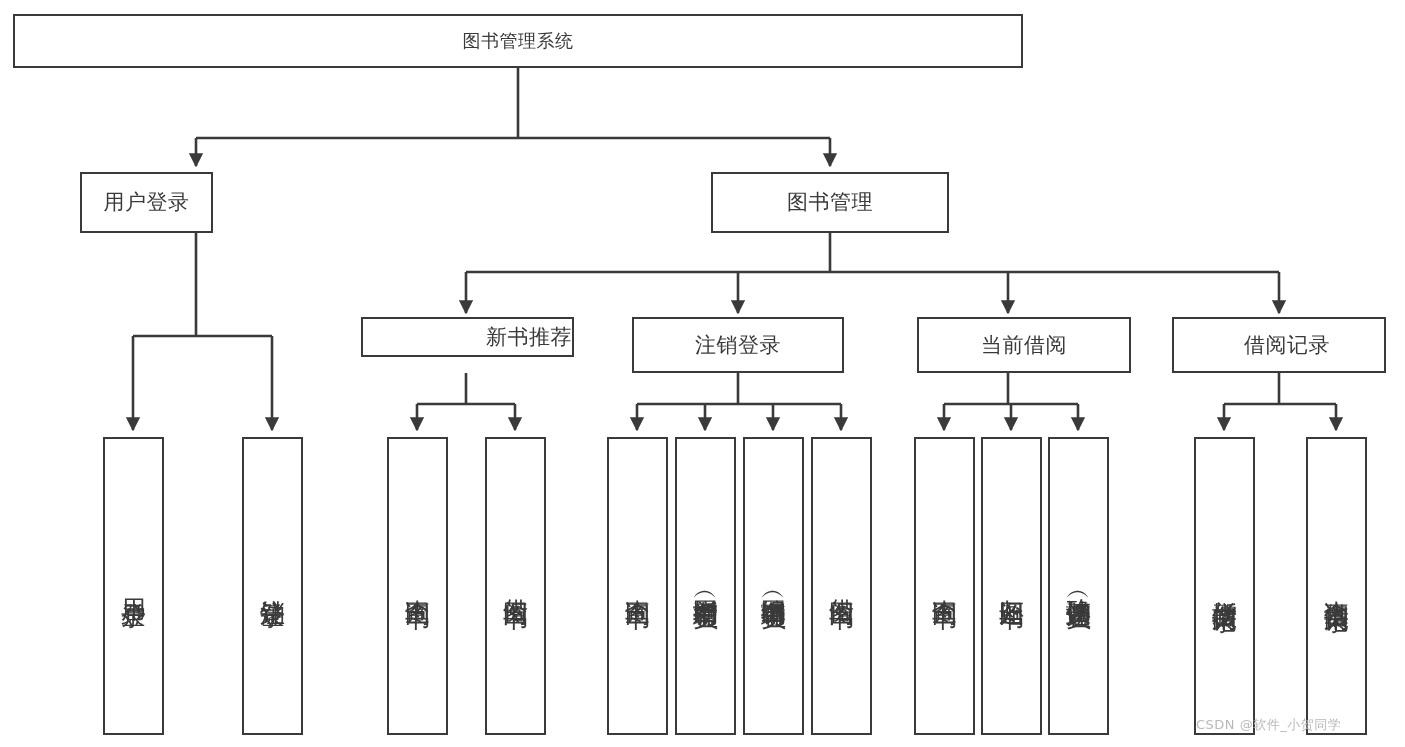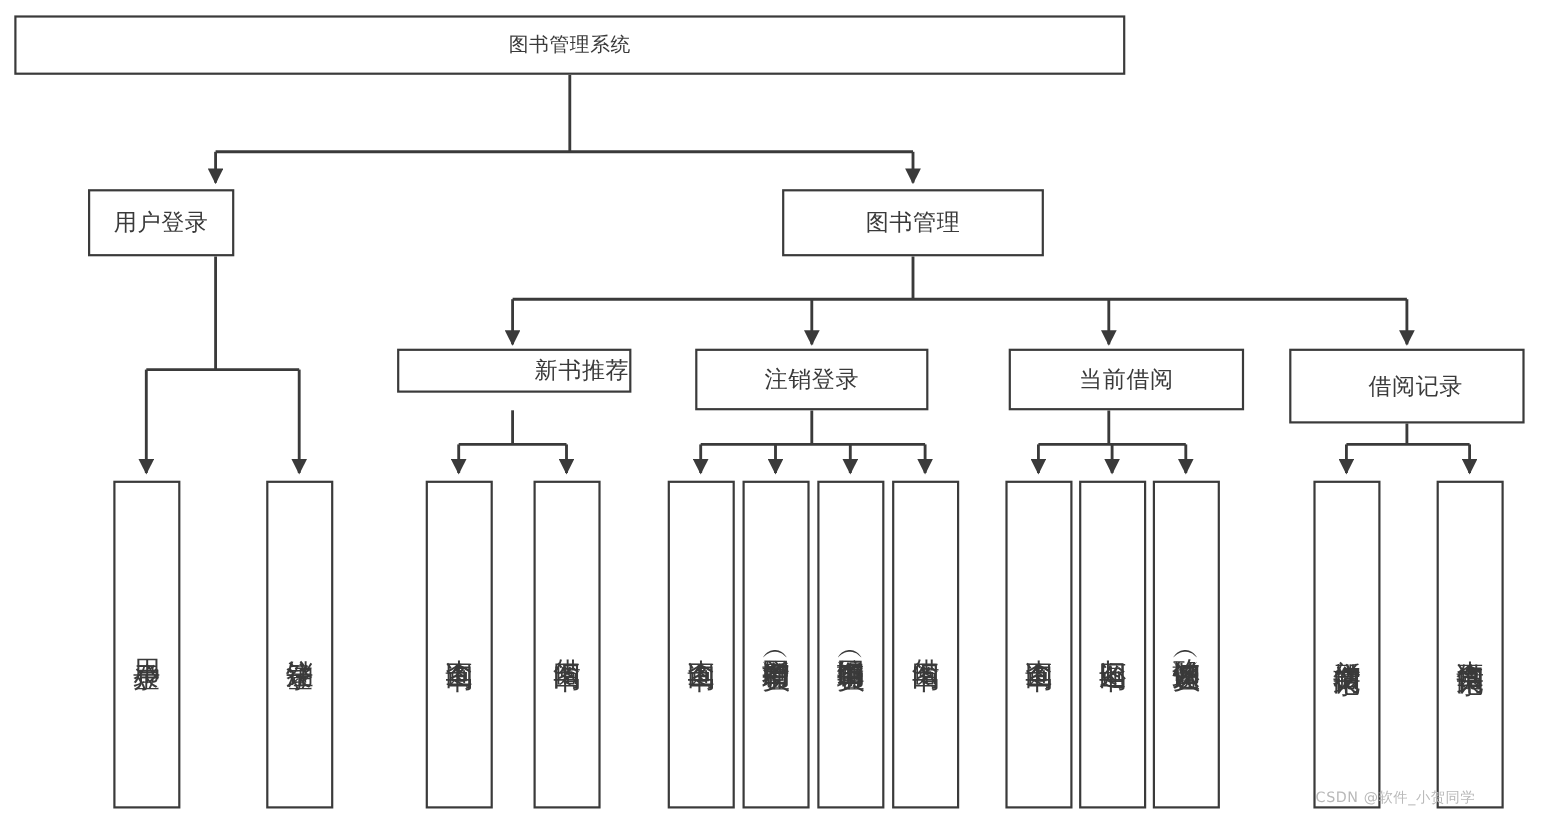--- a/index.html
+++ b/index.html
@@ -154,21 +154,21 @@
 
   <div class="node horiz" style="left:361px; top:317px; width:213px; height:40px;justify-content:flex-end;">
     <span class="label">新书推荐</span>
   </div>
   <div class="node horiz" style="left:632px; top:317px; width:212px; height:56px;">
     <span class="label">注销登录</span>
   </div>
   <div class="node horiz" style="left:902px; top:317px; width:214px; height:56px;margin-left:15px;">
     <span class="label">当前借阅</span>
   </div>
-  <div class="node horiz" style="left:1172px; top:317px; width:214px; height:68px;padding-left:16px;">
+  <div class="node horiz" style="left:1172px; top:317px; width:214px; height:56px;padding-left:16px;">
     <span class="label">借阅记录</span>
   </div>
 
   <div class="node vert" style="left:103px; top:437px; width:61px; height:298px;">
     <span class="label" style="padding-top: 140px;">用户登录</span>
   </div>
   <div class="node vert" style="left:242px; top:437px; width:61px; height:298px;">
     <span class="label" style="padding-top: 140px;">注销登录</span>
   </div>
 

